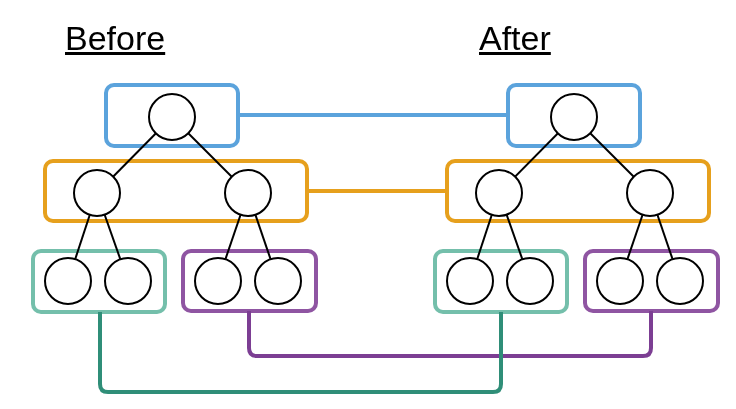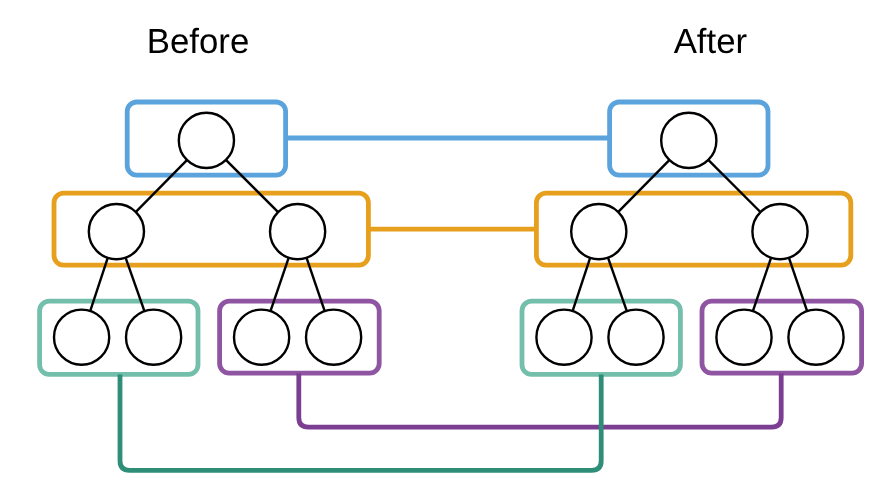--- a/index.html
+++ b/index.html
@@ -1,21 +1,21 @@
 <!DOCTYPE html>
 <html><head>
 <meta charset="utf-8">
 <style>
   html,body{margin:0;padding:0;background:#ffffff;}
   .stage{position:relative;width:736px;height:409px;background:#ffffff;overflow:hidden;
          font-family:"Liberation Sans", sans-serif;}
-  .title{position:absolute;top:20px;width:200px;text-align:center;
-         font-size:29px;line-height:1.1;color:#000;}
+  .title{position:absolute;top:20px;width:200px;
+         font-size:34px;line-height:1.1;color:#000;text-decoration:underline;}
   #t-before{left:65px;}
-  #t-after{left:492px;}
+  #t-after{left:479px;}
   svg{position:absolute;left:0;top:0;}
 </style>
 </head>
 <body>
 
 <div class="stage">
   <div class="title" id="t-before">Before</div>
   <div class="title" id="t-after">After</div>
   <svg id="diagram-svg" width="736" height="409" viewBox="0 0 736 409">
       <rect x="106" y="85" width="132" height="61" rx="8" ry="8" fill="none" stroke="#5BA3DC" stroke-width="4"></rect>

